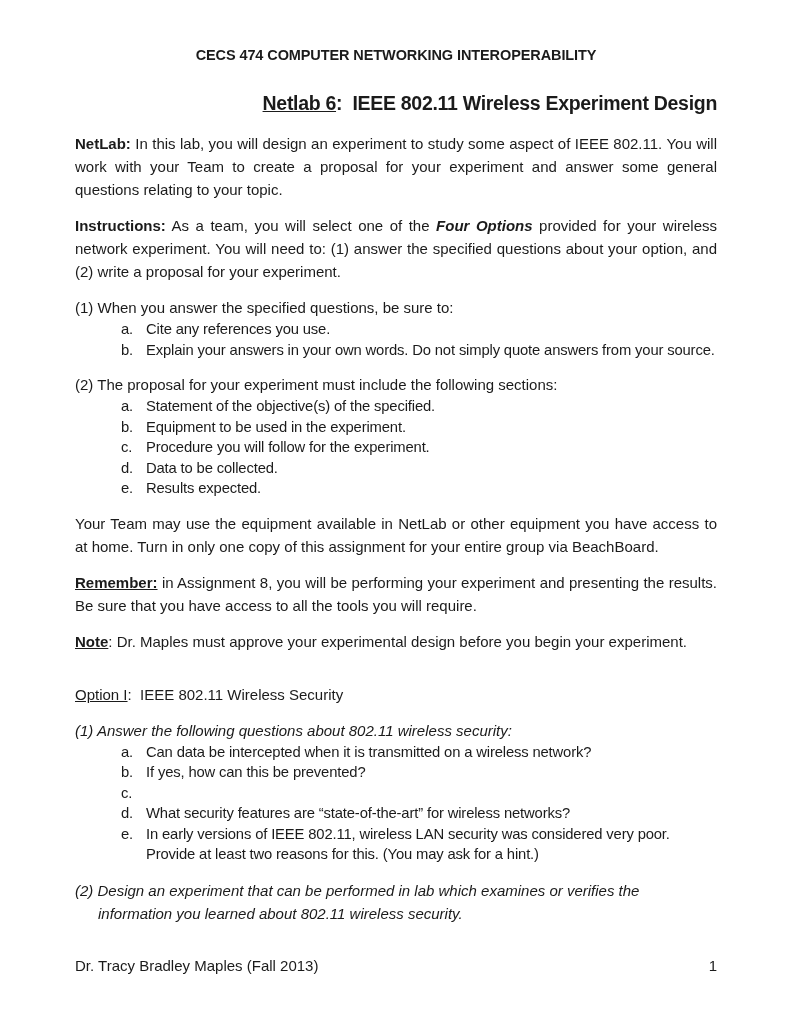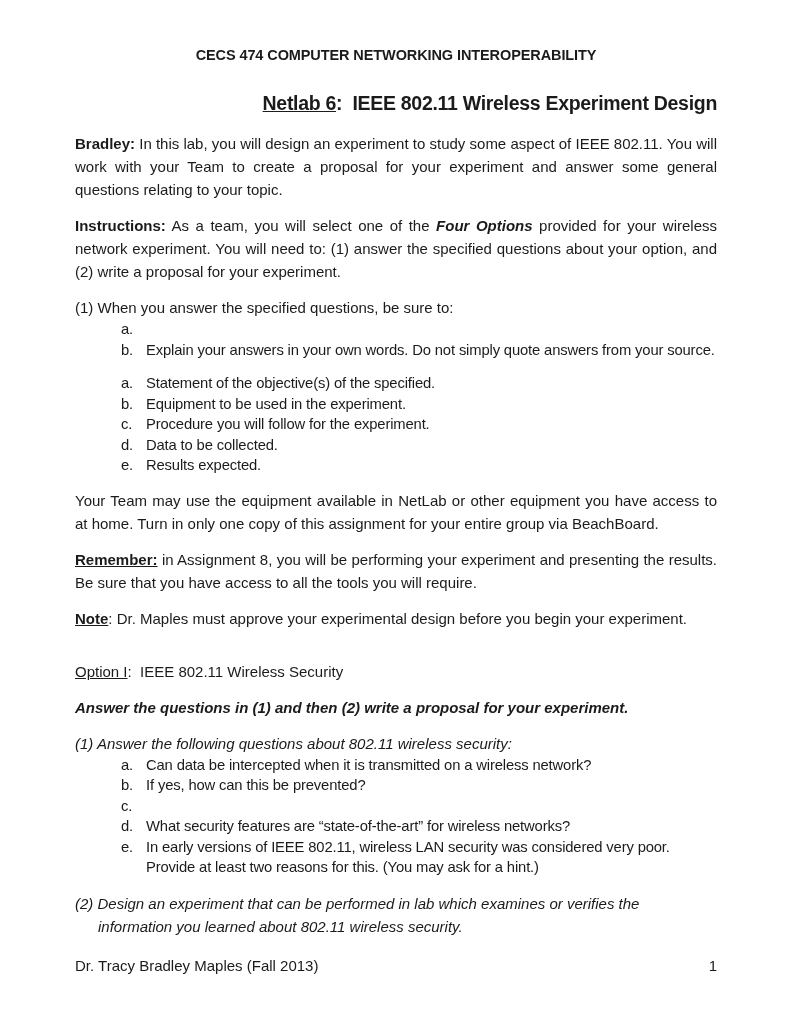--- a/index.html
+++ b/index.html
@@ -66,36 +66,38 @@
 </style>
 </head>
 <body>
 
 <div class="page">
 
   <div class="course-header center">CECS 474 COMPUTER NETWORKING INTEROPERABILITY</div>
 
   <h1 class="doc-title center"><span class="u">Netlab 6</span><span>:  IEEE 802.11 Wireless Experiment Design</span></h1>
 
-  <p class="justify"><span class="b">Bradley:</span><span> In this lab, you will design an experiment to study some aspect of IEEE 802.11. You will work with your Team to create a proposal for your experiment and answer some general questions relating to your topic.</span></p>
+  <p class="justify"><span class="b">NetLab:</span><span> In this lab, you will design an experiment to study some aspect of IEEE 802.11. You will work with your Team to create a proposal for your experiment and answer some general questions relating to your topic.</span></p>
 
   <p class="justify"><span class="b">Instructions:</span><span> As a team, you will select one of the </span><span class="bi">Four Options</span><span> provided for your wireless network experiment. You will need to: (1) answer the specified questions about your option, and (2) write a proposal for your experiment.</span></p>
 
   <div class="list">
     <p class="list-intro">(1) When you answer the specified questions, be sure to:</p>
     <div class="li">
         <span class="marker">a.</span>
+        <span class="txt">Cite any references you use.</span>
       </div>
     <div class="li">
         <span class="marker">b.</span>
         <span class="txt">Explain your answers in your own words. Do not simply quote answers from your source.</span>
       </div>
   </div>
 
   <div class="list">
+    <p class="list-intro">(2) The proposal for your experiment must include the following sections:</p>
     <div class="li">
         <span class="marker">a.</span>
         <span class="txt">Statement of the objective(s) of the specified.</span>
       </div>
     <div class="li">
         <span class="marker">b.</span>
         <span class="txt">Equipment to be used in the experiment.</span>
       </div>
     <div class="li">
         <span class="marker">c.</span>
@@ -112,21 +114,20 @@
   </div>
 
   <p class="justify">Your Team may use the equipment available in NetLab or other equipment you have access to at home. Turn in only one copy of this assignment for your entire group via BeachBoard.</p>
 
   <p class="justify"><span class="b u">Remember:</span><span> in Assignment 8, you will be performing your experiment and presenting the results. Be sure that you have access to all the tools you will require.</span></p>
 
   <p><span class="b u">Note</span><span>: Dr. Maples must approve your experimental design before you begin your experiment.</span></p>
 
   <p class="option-heading"><span class="u">Option I</span><span>:  IEEE 802.11 Wireless Security</span></p>
 
-  <p class="bi">Answer the questions in (1) and then (2) write a proposal for your experiment.</p>
 
   <div class="list" style="margin-bottom:8px">
     <p class="list-intro it hang">(1) Answer the following questions about 802.11 wireless security:</p>
     <div class="li">
         <span class="marker">a.</span>
         <span class="txt">Can data be intercepted when it is transmitted on a wireless network?</span>
       </div>
     <div class="li">
         <span class="marker">b.</span>
         <span class="txt">If yes, how can this be prevented?</span>

